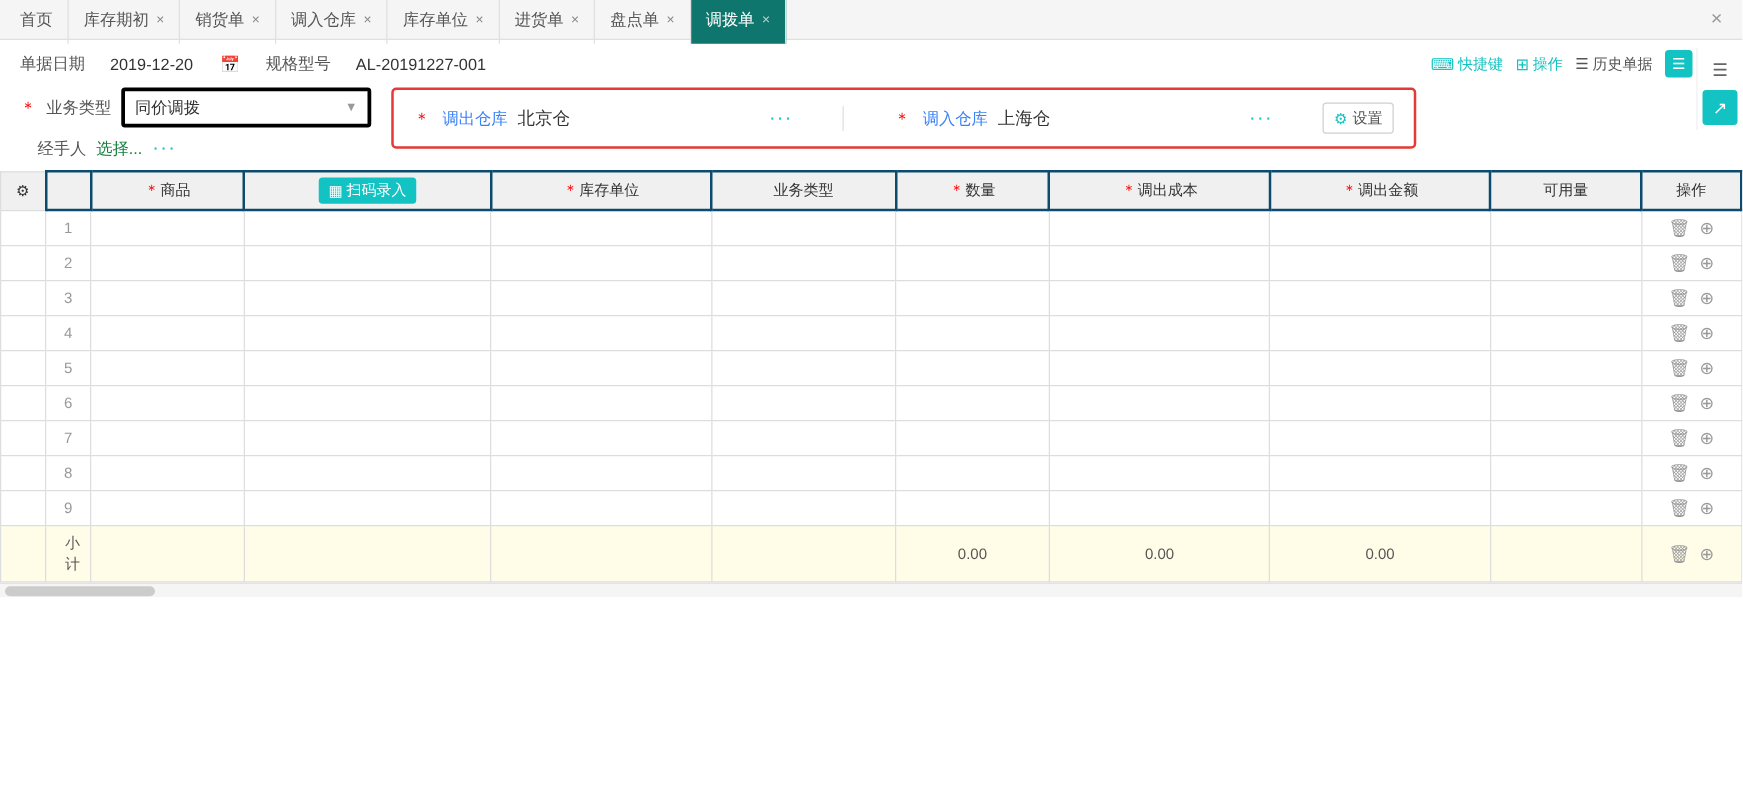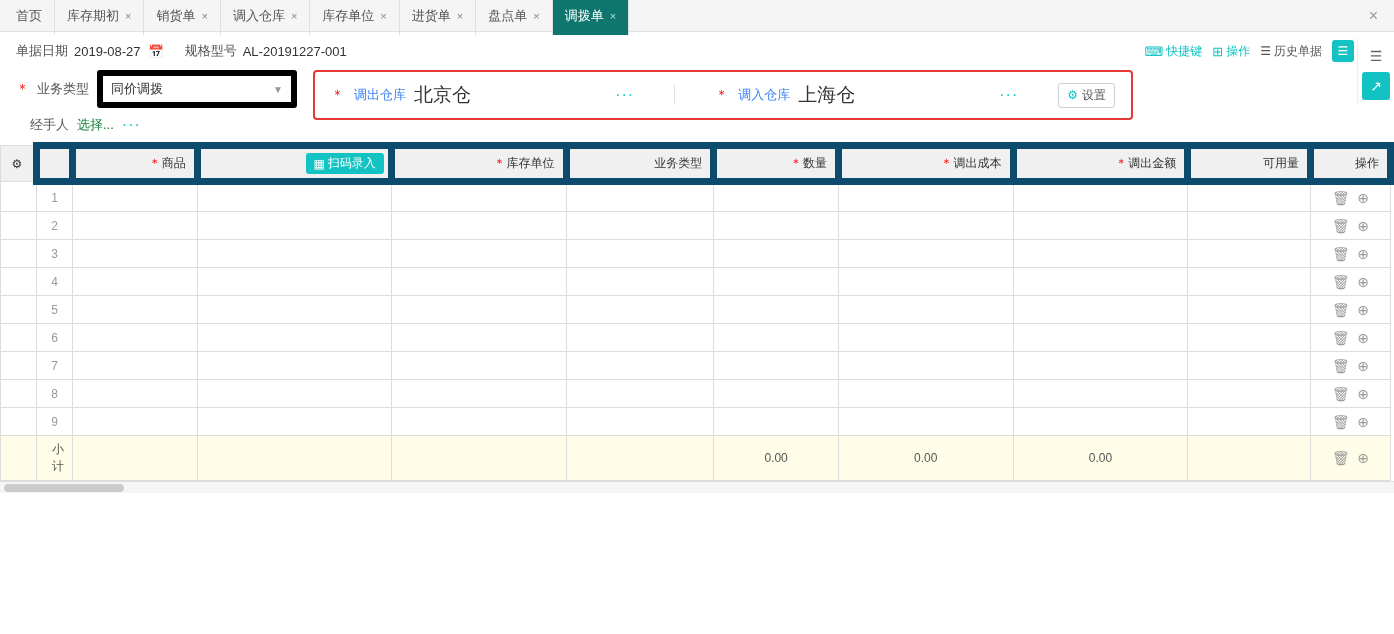--- a/index.html
+++ b/index.html
@@ -19,21 +19,21 @@
       background: #0f766e; color: #fff; font-weight: 500;
     }
     .tab .close-icon {
       margin-left: 6px; font-size: 11px; cursor: pointer; opacity: 0.7;
     }
     .tab.active .close-icon { color: #fff; }
     .window-close {
       margin-left: auto; padding: 0 12px; cursor: pointer; font-size: 16px; color: #999;
     }
     .form-field {
-      display: flex; align-items: center; gap: 6px;
+      display: flex; align-items: center; gap: 20px;
     }
     .form-label { color: #555; font-size: 13px; }
     .form-value { color: #333; font-size: 13px; }
     .date-icon {
       color: #13c2c2; cursor: pointer; margin-left: 2px; font-size: 13px;
     }
     .toolbar-right {
       margin-left: auto; display: flex; align-items: center; gap: 10px; color: #13c2c2; font-size: 12px;
     }
     .toolbar-btn {
@@ -44,38 +44,38 @@
       display: flex; align-items: center; gap: 3px; cursor: pointer; color: #555;
     }
     
     
     .warehouse-section {
       border: 2px solid #e53935; border-radius: 4px; padding: 10px 16px;
       display: flex; align-items: center; gap: 40px; min-width: 820px;
     }
     .wh-field { display: flex; align-items: center; gap: 8px; flex: 1; }
     .wh-label { color: #3b82f6; font-size: 13px; white-space: nowrap; }
-    .wh-value { color: #333; font-size: 19px; flex: 1; }
+    .wh-value { color: #333; font-size: 14px; flex: 1; }
     .wh-dots { color: #13c2c2; cursor: pointer; font-size: 16px; letter-spacing: 1px; }
     .wh-divider { width: 1px; background: #e0e0e0; height: 20px; }
     
     
     .setting-btn {
       display: flex; align-items: center; gap: 4px; border: 1px solid #d0d0d0;
       border-radius: 3px; padding: 3px 8px; cursor: pointer; color: #555; font-size: 12px;
       background: #fff; white-space: nowrap;
     }
     .setting-btn .icon { color: #13c2c2; }
     
     
     .biz-row {
       display: flex; align-items: center; gap: 8px;
     }
     .biz-select {
-      display: flex; align-items: center; border: 6px solid #000000; border-radius: 3px;
+      display: flex; align-items: center; border: 3px solid #000000; border-radius: 3px;
       padding: 4px 8px; min-width: 200px; cursor: pointer; background: #fff;
     }
     .biz-select-value { flex: 1; font-size: 13px; color: #333; }
     .biz-select-arrow { color: #999; font-size: 10px; }
     
     
     .person-row { display: flex; align-items: center; gap: 8px; }
     .person-input { color: #15803d; font-size: 13px; cursor: pointer; }
     .person-dots { color: #13c2c2; cursor: pointer; font-size: 16px; letter-spacing: 1px; }
     
@@ -83,21 +83,21 @@
     .table-wrapper {
       margin: 0 0; overflow-x: auto;
     }
     table {
       width: 100%; border-collapse: collapse; font-size: 12px;
     }
     thead tr {
       background: #f0f0f0;
     }
     thead th {
-      border: 7px solid #0c4a6e; padding: 6px 8px; text-align: right;
+      border: 2px solid #0c4a6e; padding: 6px 8px; text-align: center;
       font-weight: normal; color: #333; white-space: nowrap;
     }
     thead th .required { color: red; margin-right: 1px; }
     tbody tr td {
       border: 1px solid #ddd; padding: 5px 8px; height: 28px;
     }
     .row-num { text-align: center; color: #999; width: 36px; }
     .op-cell { text-align: center; white-space: nowrap; }
     .op-icon { cursor: pointer; color: #999; font-size: 14px; margin: 0 2px; }
     .subtotal-row td { background: #fffde7; font-size: 12px; color: #555; }
@@ -168,21 +168,21 @@
   <div class="tab active">
     <span>调拨单</span>
     <span class="close-icon">×</span>
   </div>
   <div class="window-close">×</div>
 </div>
 
 <div class="form-top-row">
   <div class="form-field">
     <span class="form-label">单据日期</span>
-    <span class="form-value">2019-08-27</span>
+    <span class="form-value">2019-12-20</span>
     <span class="date-icon">📅</span>
   </div>
   <div class="form-field">
     <span class="form-label">规格型号</span>
     <span class="form-value">AL-20191227-001</span>
   </div>
   <div class="toolbar-right">
     <div class="toolbar-btn">
       <span class="icon">⌨</span>
       <span>快捷键</span>

